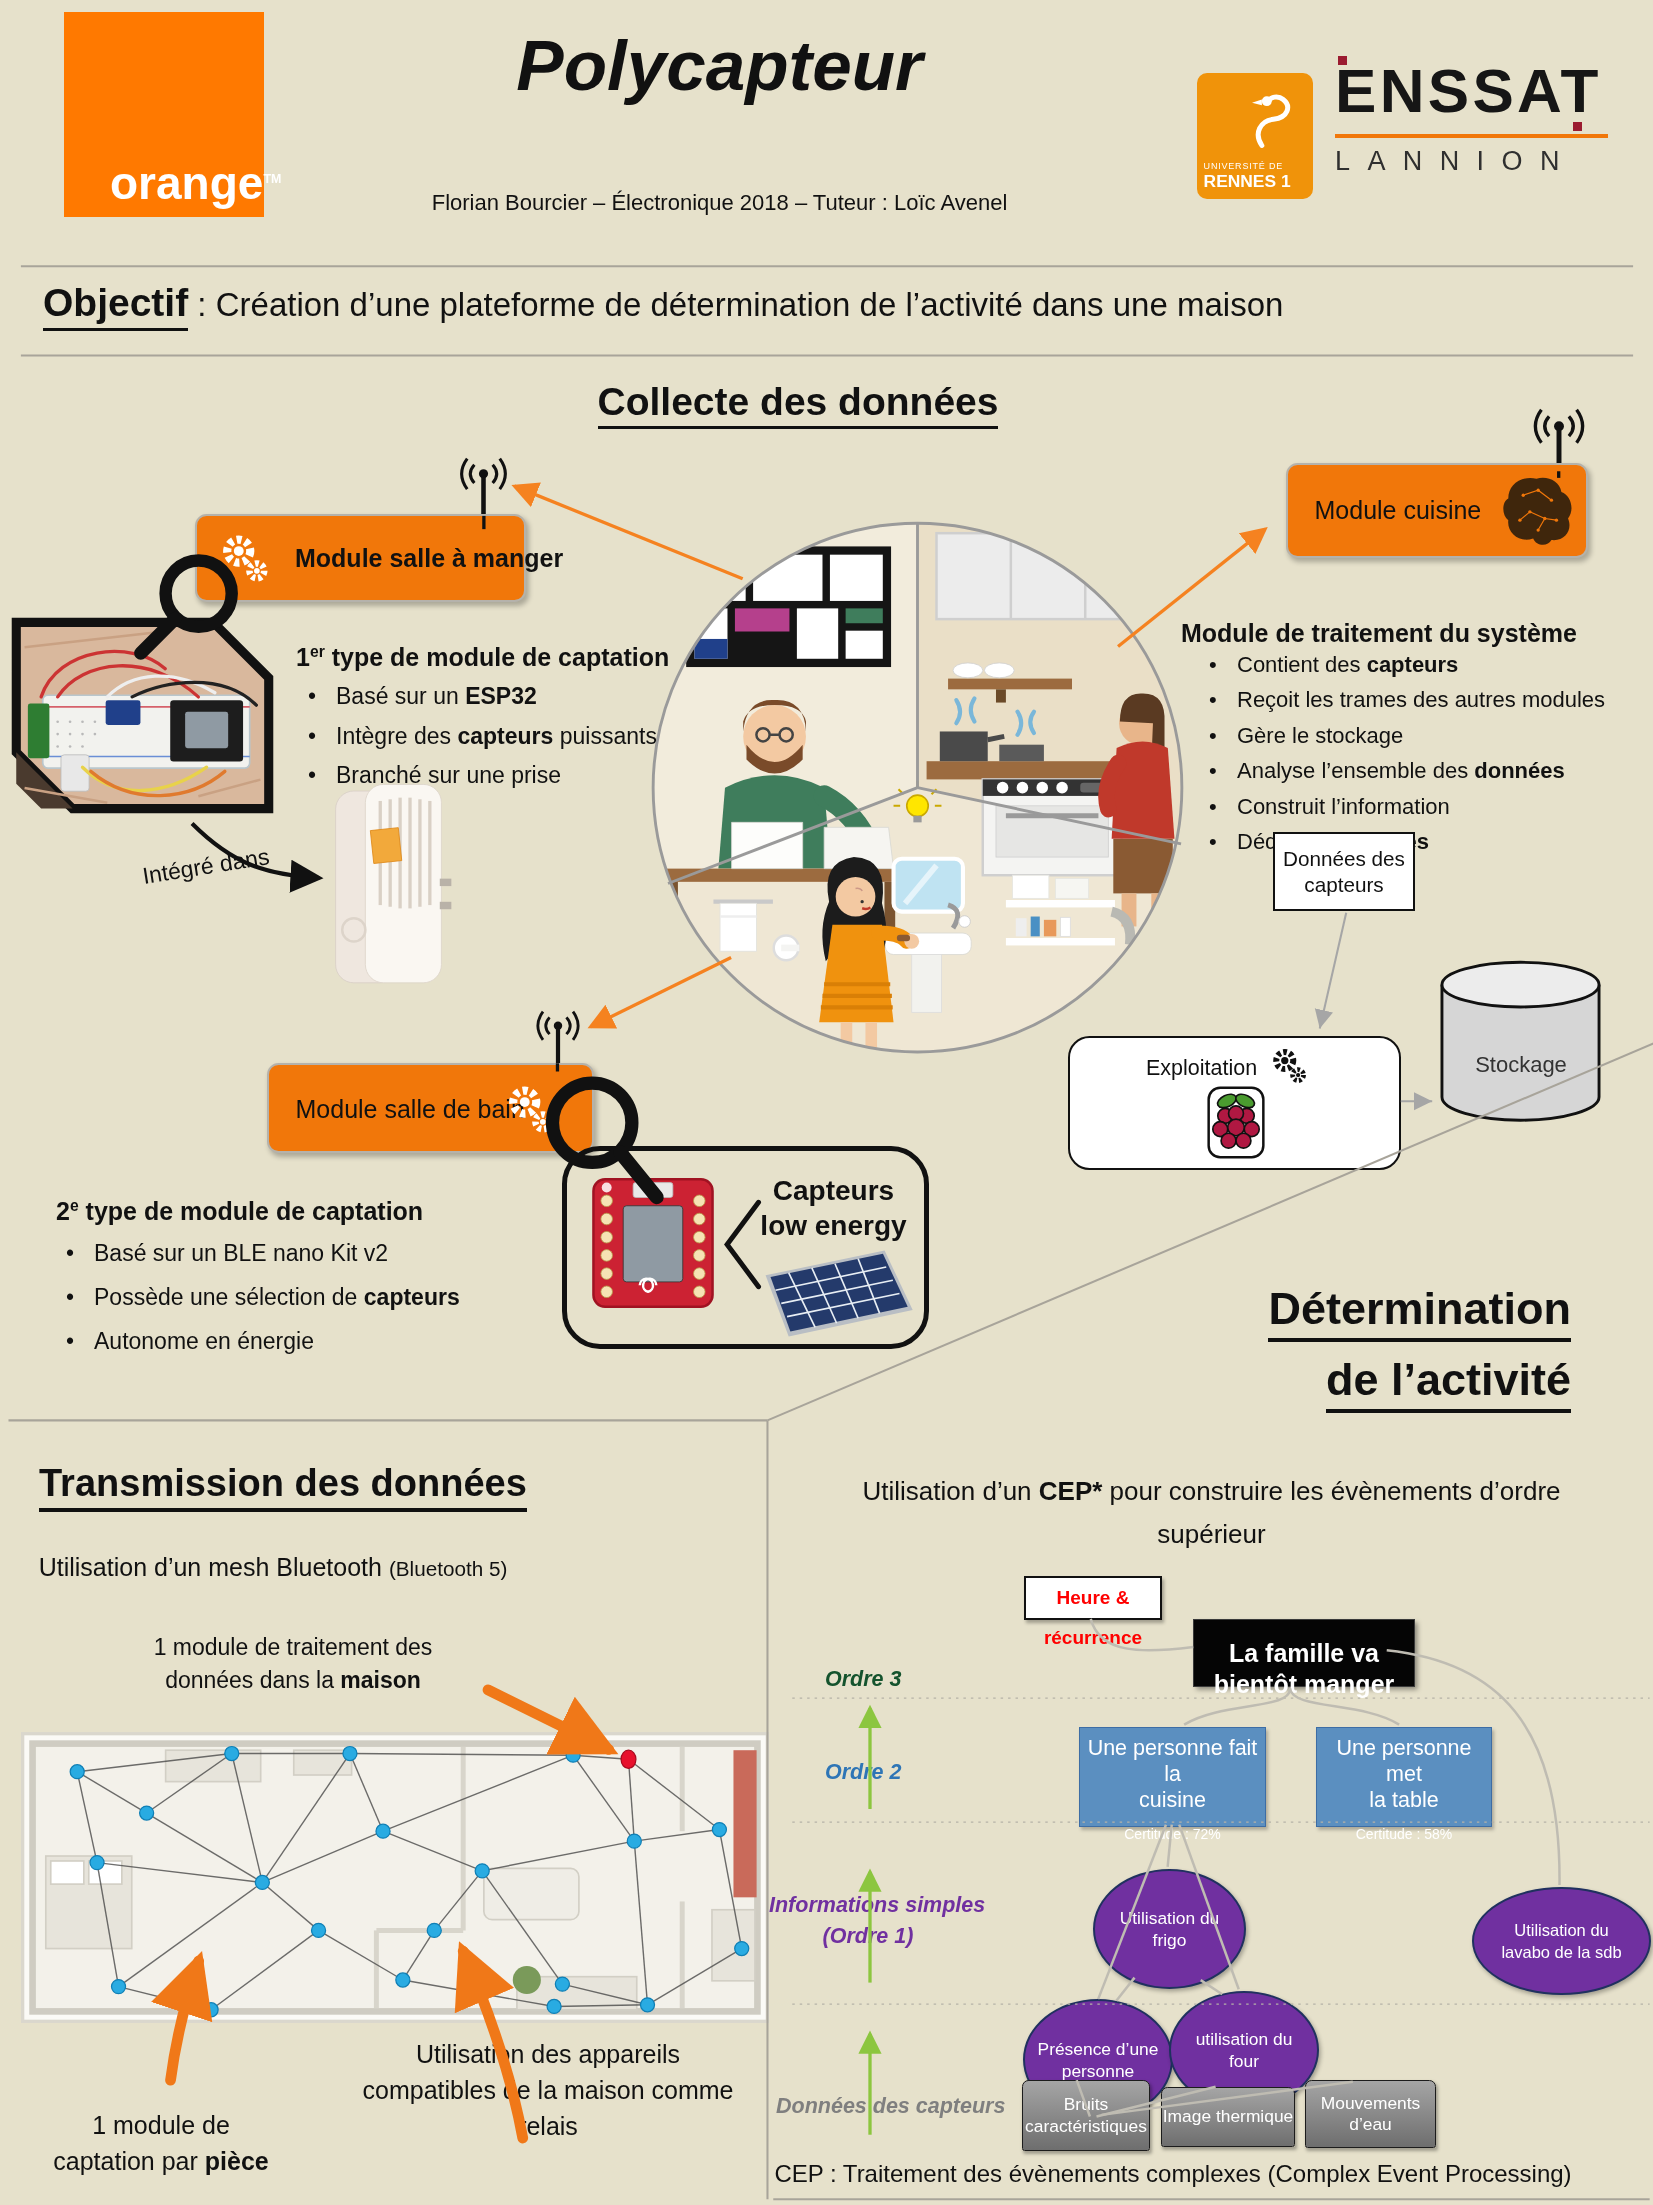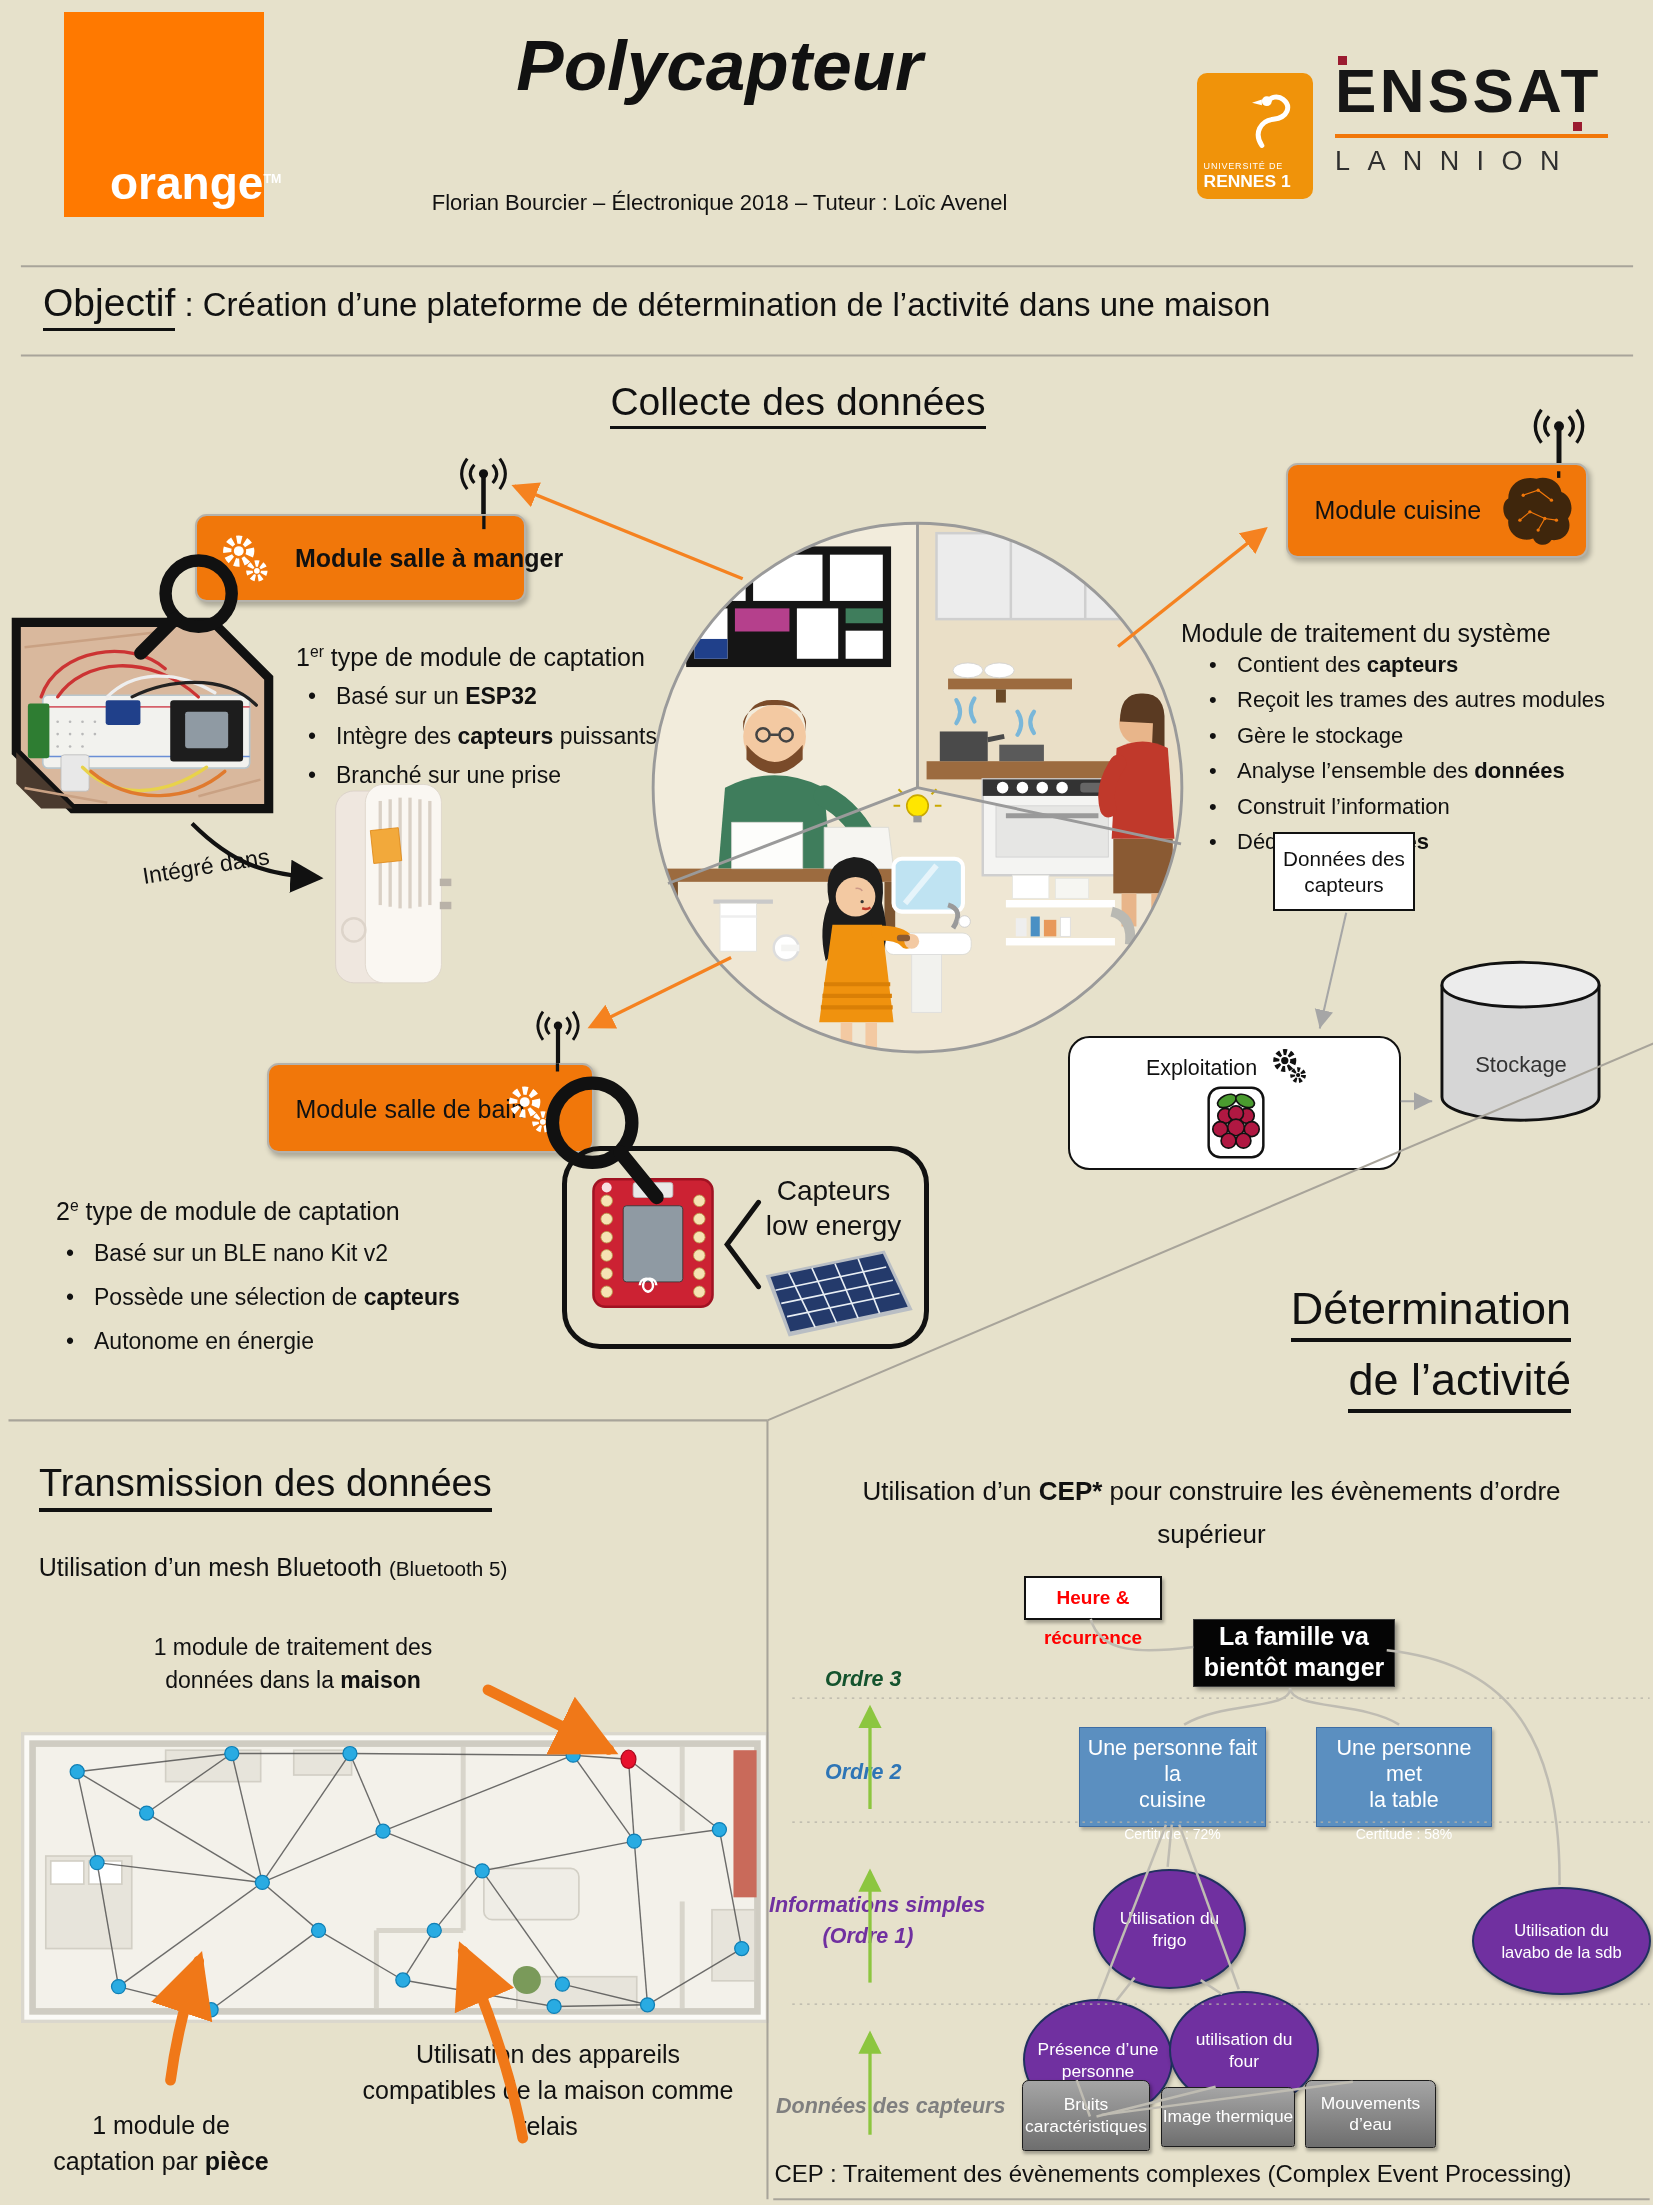--- a/index.html
+++ b/index.html
@@ -1,19 +1,19 @@
 <!DOCTYPE html>
 <html style="font-size:13.2px"><head>
 <meta charset="utf-8">
 <style>
   html,body{margin:0;padding:0;background:#cfcabc;}
   #poster{position:relative;width:1654px;height:2205px;background:#e6e1cb;overflow:hidden;
           font-family:"Liberation Sans", sans-serif;color:#111;}
   .abs{position:absolute;}
-  .b{font-weight:normal;}
+  .b{font-weight:bold;}
   .ctr{text-align:center;}
   .nw{white-space:nowrap;}
   svg{display:block;}
   .obox{position:absolute;background:#f1770a;border:2.5px solid #b5b2ab;border-radius:11.6px;
         box-shadow:2.5px 3.3px 5px rgba(0,0,0,.25);}
   .obox .lbl{position:absolute;color:#111;font-size:25px;white-space:nowrap;}
   .bullet{position:absolute;font-size:23px;white-space:nowrap;}
   .bullet .dot{display:inline-block;width:28px;}
   .wbox{position:absolute;background:#fff;border:2.5px solid #111;}
   .blueBox{position:absolute;background:#5b8fc0;border:1.7px solid #3d6da5;color:#fff;text-align:center;
@@ -555,22 +555,22 @@
   <div class="railLbl" style="left:825px;top:1760px;color:#2e75b6;">Ordre 2</div>
   <div class="railLbl ctr" style="left:769px;top:1890px;width:198px;color:#7030a0;line-height:31px;">
     <div>Informations simples</div>
       <div>(Ordre 1)</div>
   </div>
   <div class="railLbl" style="left:776px;top:2094px;color:#7f7f7f;">Données des capteurs</div>
 
   <div class="abs ctr" style="left:1024px;top:1576px;width:134px;height:40px;background:#fff;border:2.5px solid #111;box-shadow:1.7px 2.5px 3.3px rgba(0,0,0,.3);
        font-size:19px;font-weight:bold;color:#f00;line-height:40px;">Heure &amp; récurrence</div>
 
-  <div class="abs ctr" style="left:1193px;top:1619px;width:202px;height:68px;background:#050505;border:1.7px solid #3a3a3a;color:#fff;
-       font-size:25px;font-weight:bold;line-height:31px;padding-top:1px;box-sizing:border-box;box-shadow:2.5px 3.3px 5px rgba(0,0,0,.4);">
+  <div class="abs ctr" style="left:1193px;top:1619px;width:222px;height:68px;background:#050505;border:1.7px solid #3a3a3a;color:#fff;
+       font-size:25px;font-weight:bold;line-height:31px;padding-top:18px;box-sizing:border-box;box-shadow:2.5px 3.3px 5px rgba(0,0,0,.4);">
     <div>La famille va</div>
       <div>bientôt manger</div>
   </div>
 
   <div class="blueBox" style="left:1079px;top:1727px;width:185px;height:98px;">
     <div class="t"><span>Une personne fait la</span><br><span>cuisine</span></div>
     <div class="c">Certitude : 72%</div>
   </div>
   <div class="blueBox" style="left:1316px;top:1727px;width:174px;height:98px;">
     <div class="t"><span>Une personne met</span><br><span>la table</span></div>

